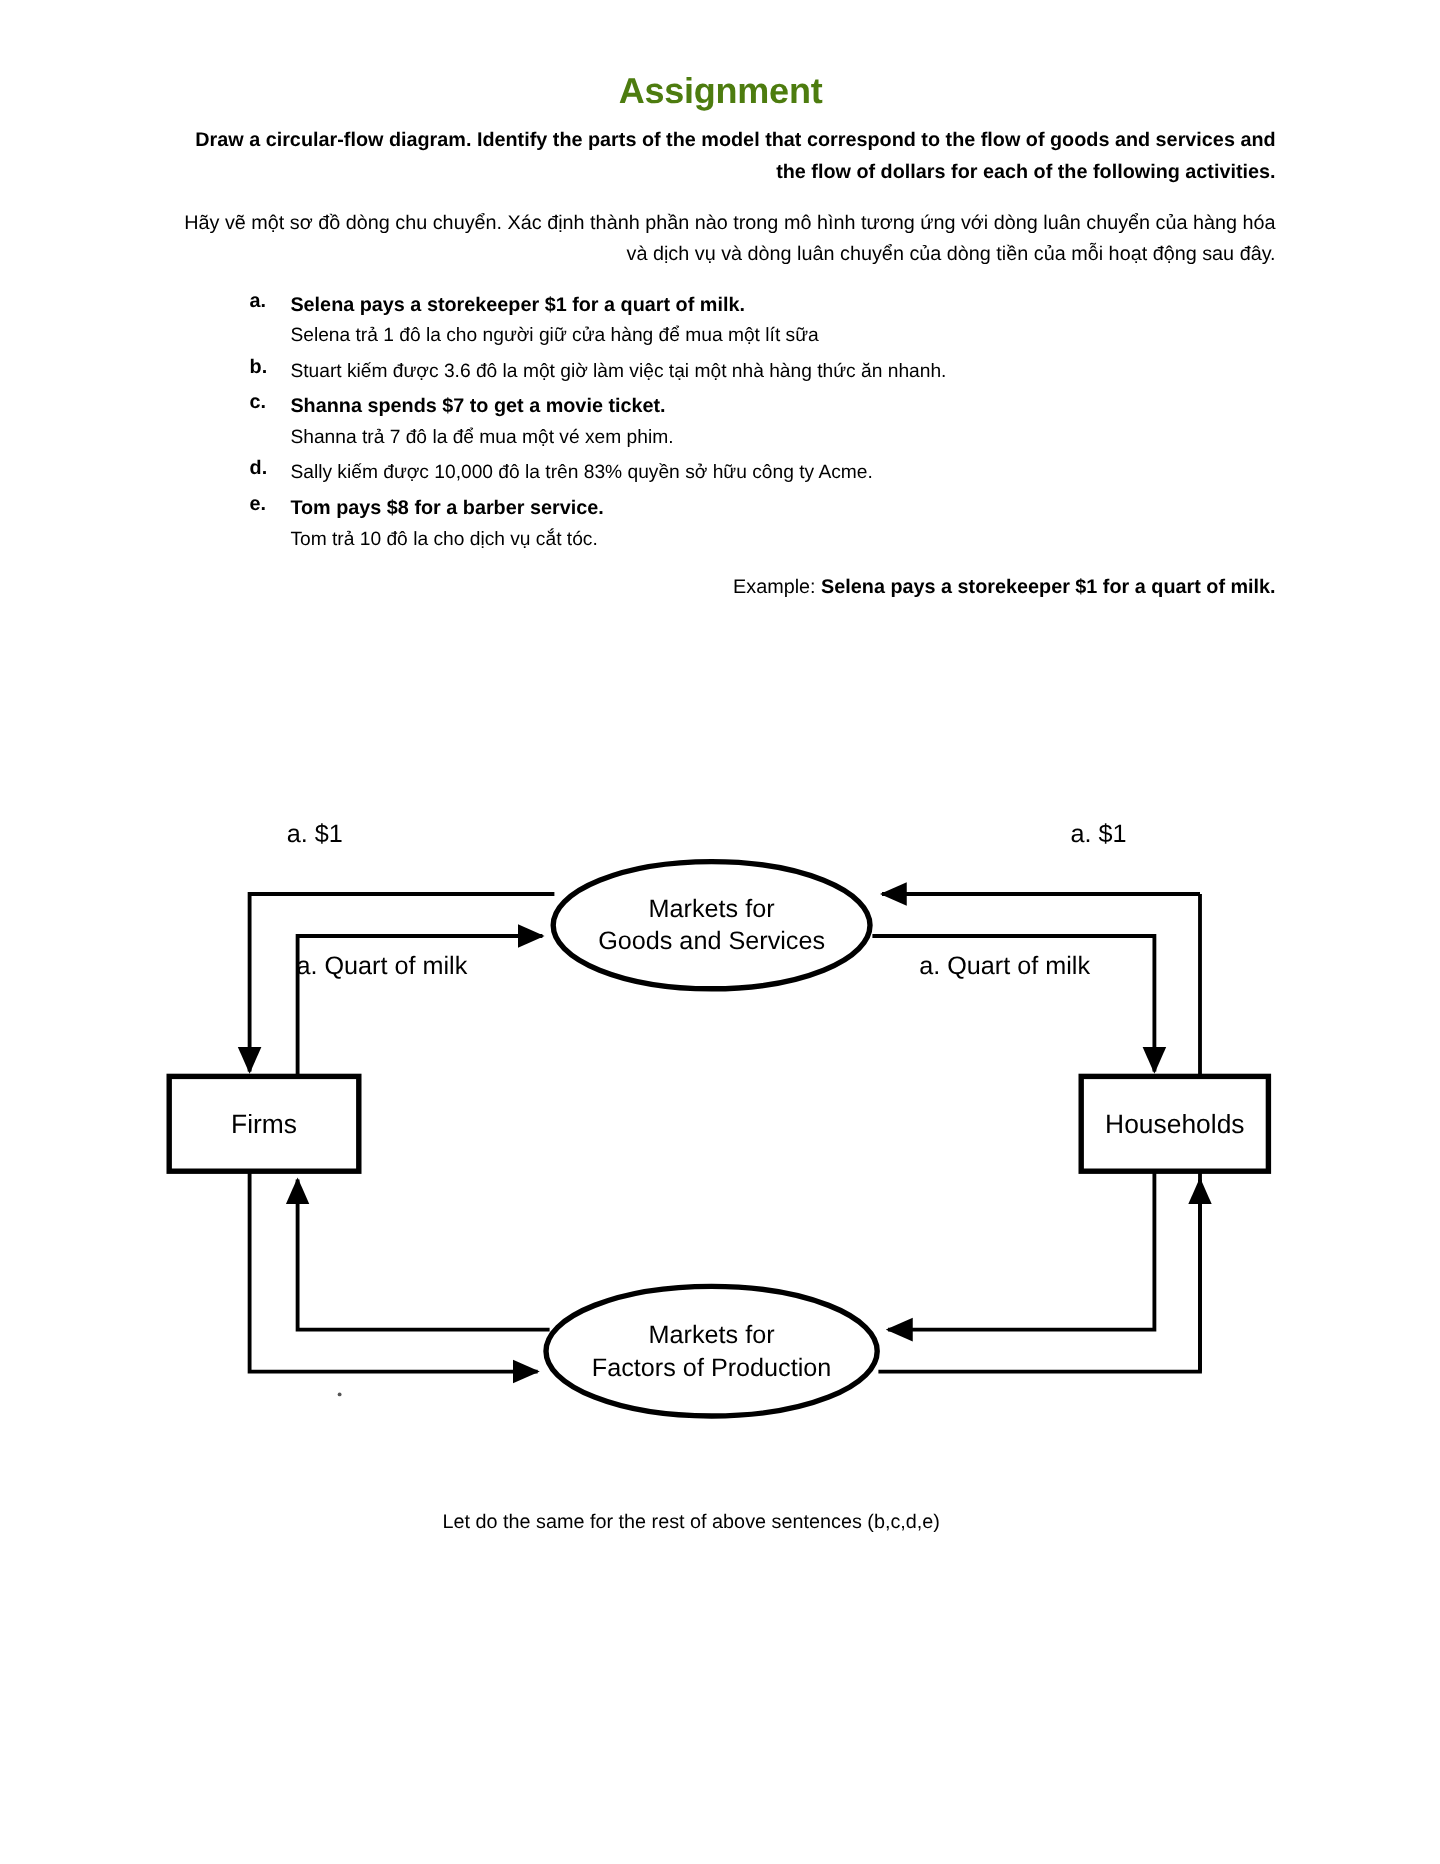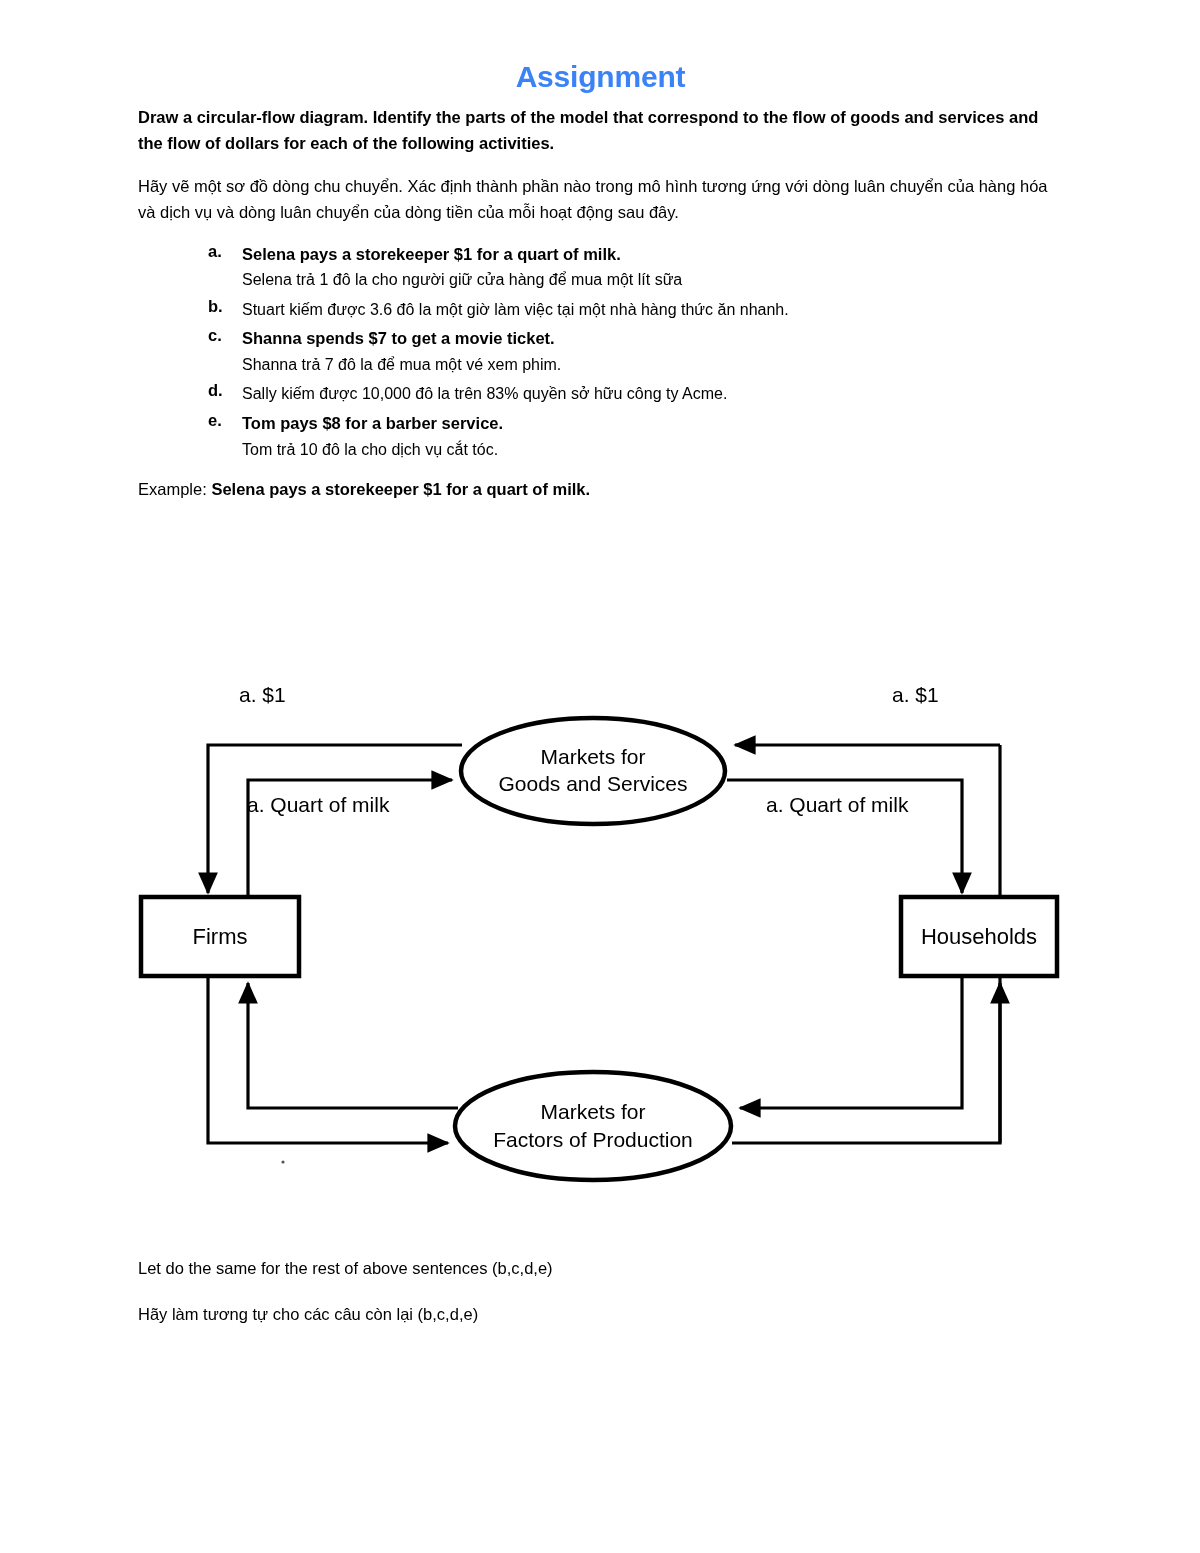--- a/index.html
+++ b/index.html
@@ -26,31 +26,31 @@
   .content {
     position: absolute;
     left: 138px;
     top: 60px;
     width: 925px;
   }
 
   h1.title {
     font-size: 30px;
     font-weight: bold;
-    color: #3b82f6;
+    color: #4d7c0f;
     text-align: center;
     margin: 0 0 10px 0;
     letter-spacing: -0.2px;
   }
 
   p.para {
     font-size: 16.5px;
     line-height: 1.60;
     margin: 0 0 16px 0;
-    text-align: left;
+    text-align: right;
   }
   p.para.bold { font-weight: bold; }
   p.para.tight { margin-bottom: 24px; }
 
   .vn { font-size: 16px; }
 
   ol.activities {
     list-style: none;
     margin: 0 0 14px 0;
     padding: 0 0 0 70px;
@@ -102,23 +102,24 @@
   }
   .node-text.box { font-size: 22px; }
   .flow-label {
     font-family: "Liberation Sans", sans-serif;
     font-size: 21px;
     fill: #000;
   }
 
   .footer-text {
     position: absolute;
-    left: 138px;
+    left: 126px;
     top: 1255px;
     width: 900px;
+    text-align: center;
   }
   .footer-text p {
     font-size: 16.5px;
     line-height: 1.6;
     margin: 0 0 20px 0;
   }
 </style>
 </head>
 <body>
 
@@ -220,16 +221,15 @@
       <text class="flow-label" x="247" y="147" text-anchor="start">a. Quart of milk</text>
       <text class="flow-label" x="892" y="37" text-anchor="start">a. $1</text>
       <text class="flow-label" x="766" y="147" text-anchor="start">a. Quart of milk</text>
 
       <circle cx="283" cy="497" r="1.6" fill="#555"></circle>
     </svg>
   </div>
 
   <div class="footer-text">
     <p>Let do the same for the rest of above sentences (b,c,d,e)</p>
-    <p class="vn">Hãy làm tương tự cho các câu còn lại (b,c,d,e)</p>
   </div>
 
 </div>
 
 </body></html>

